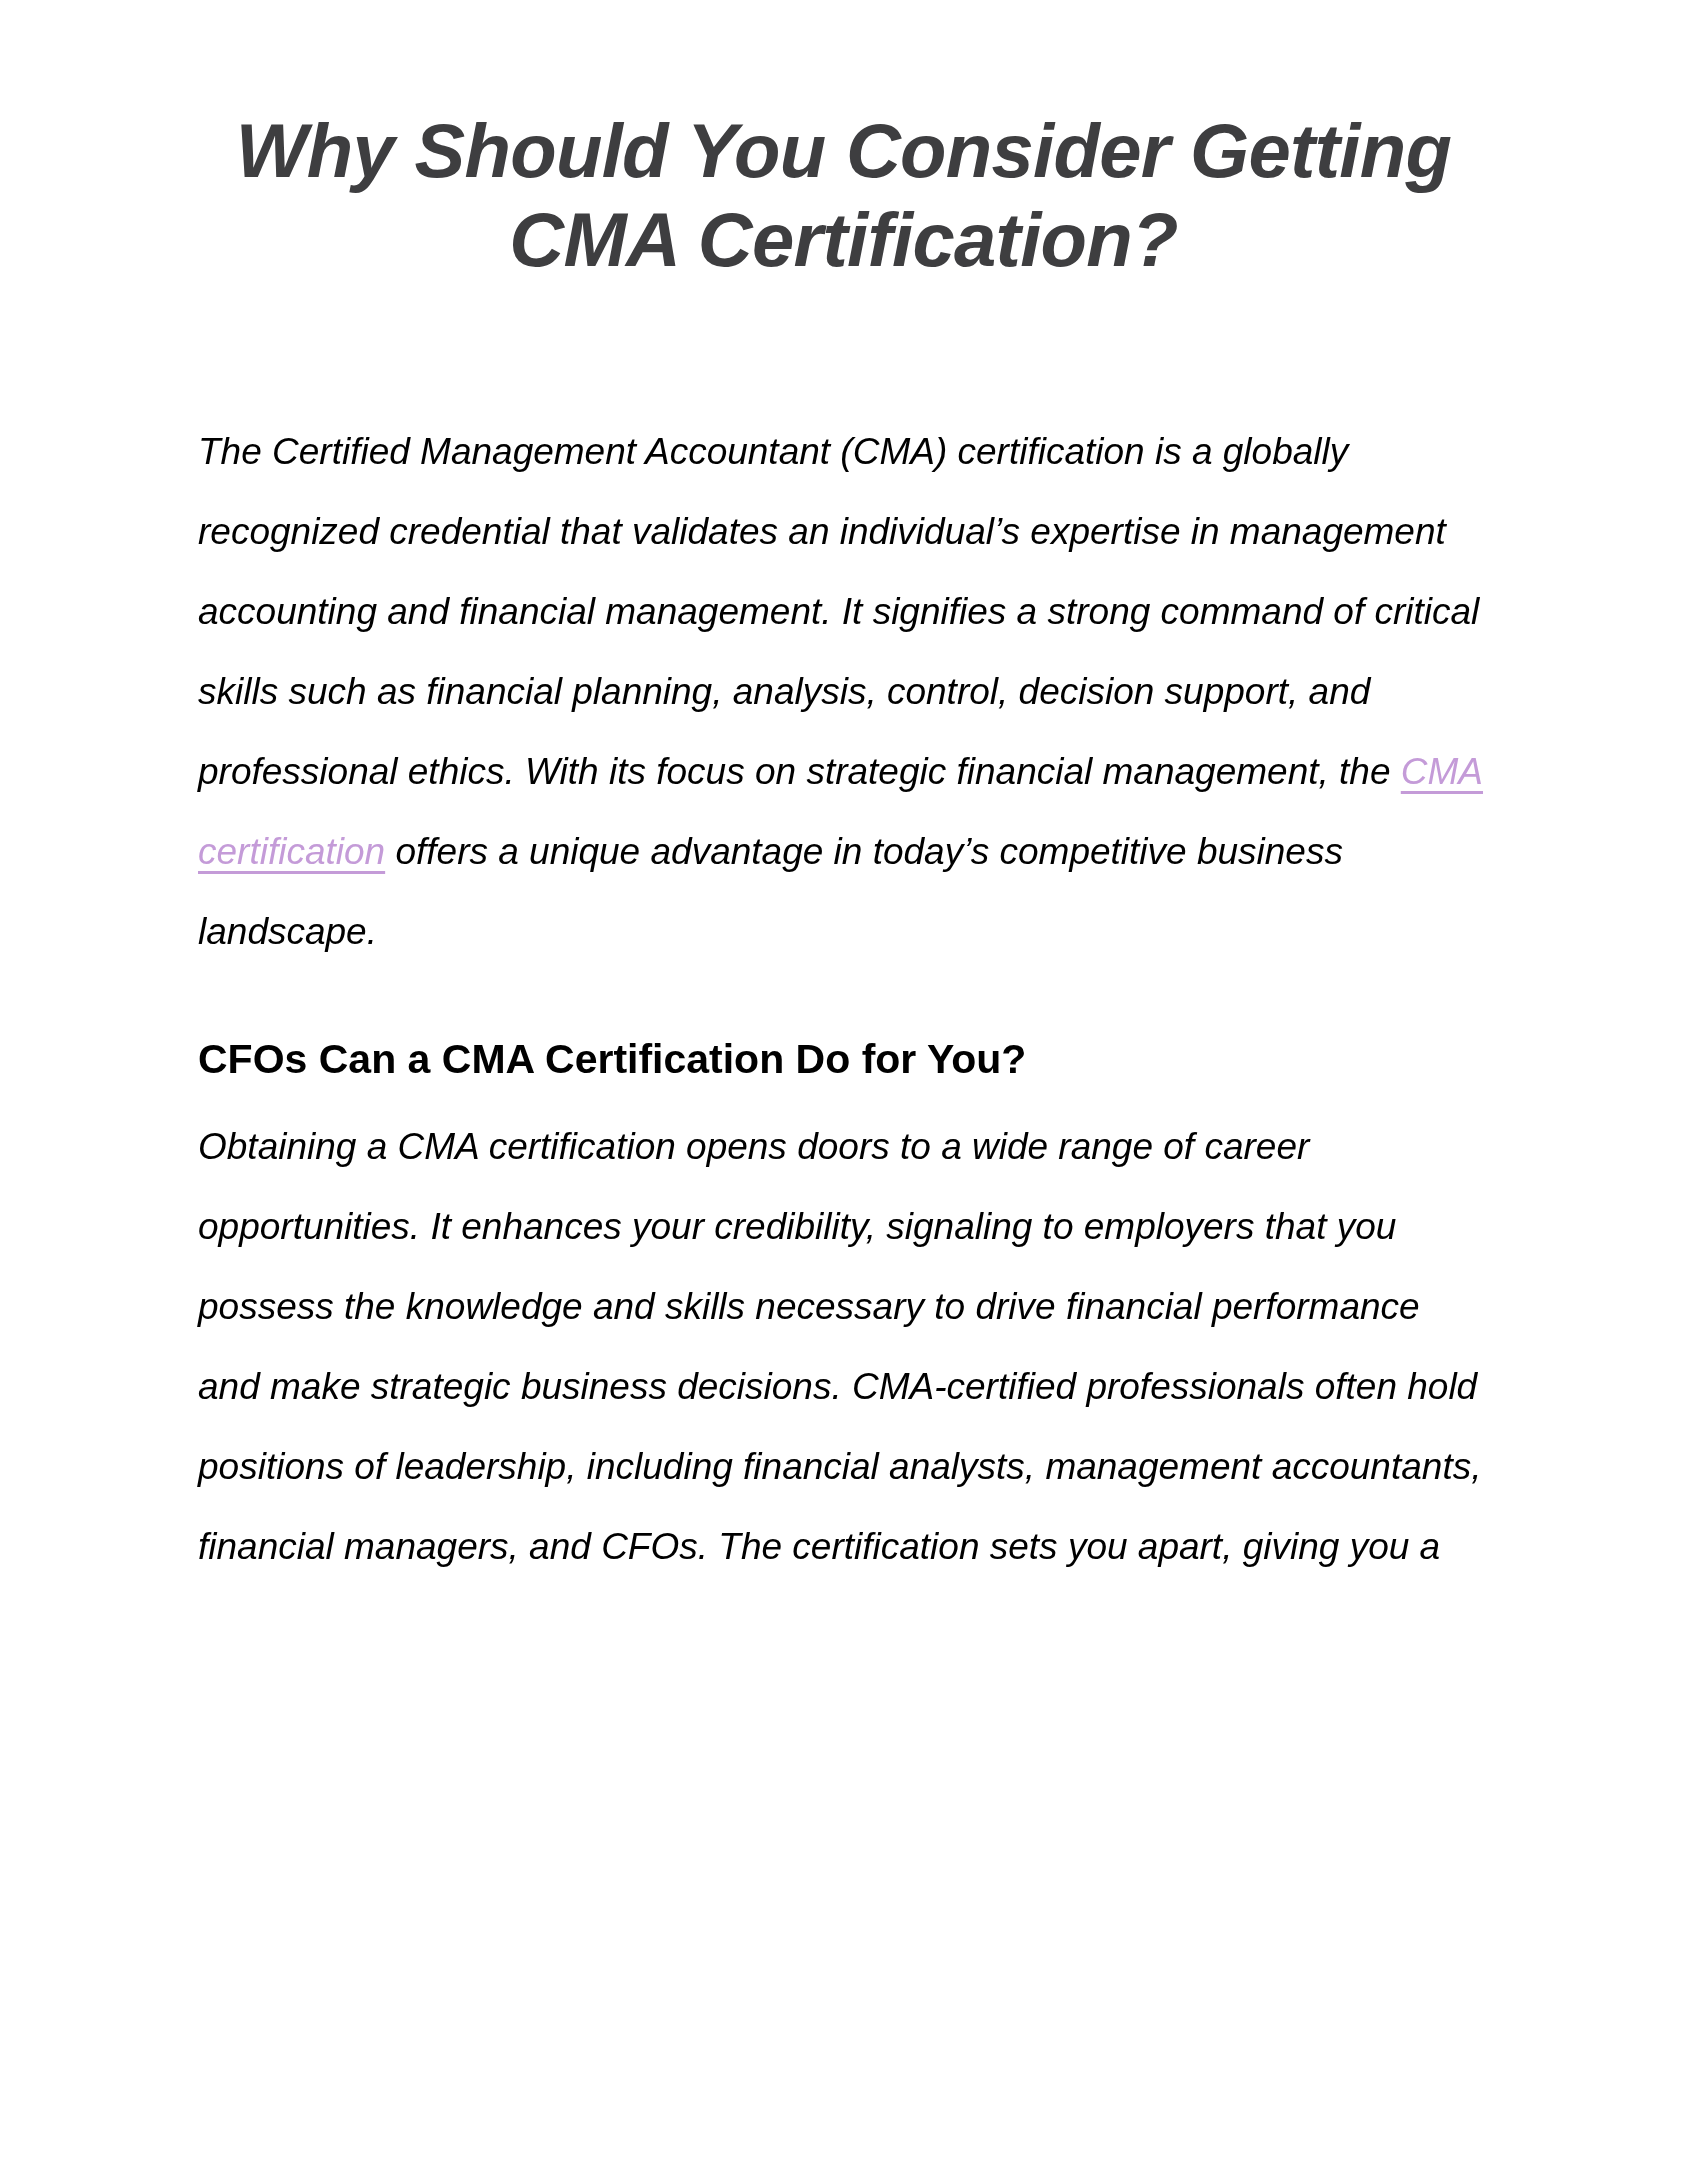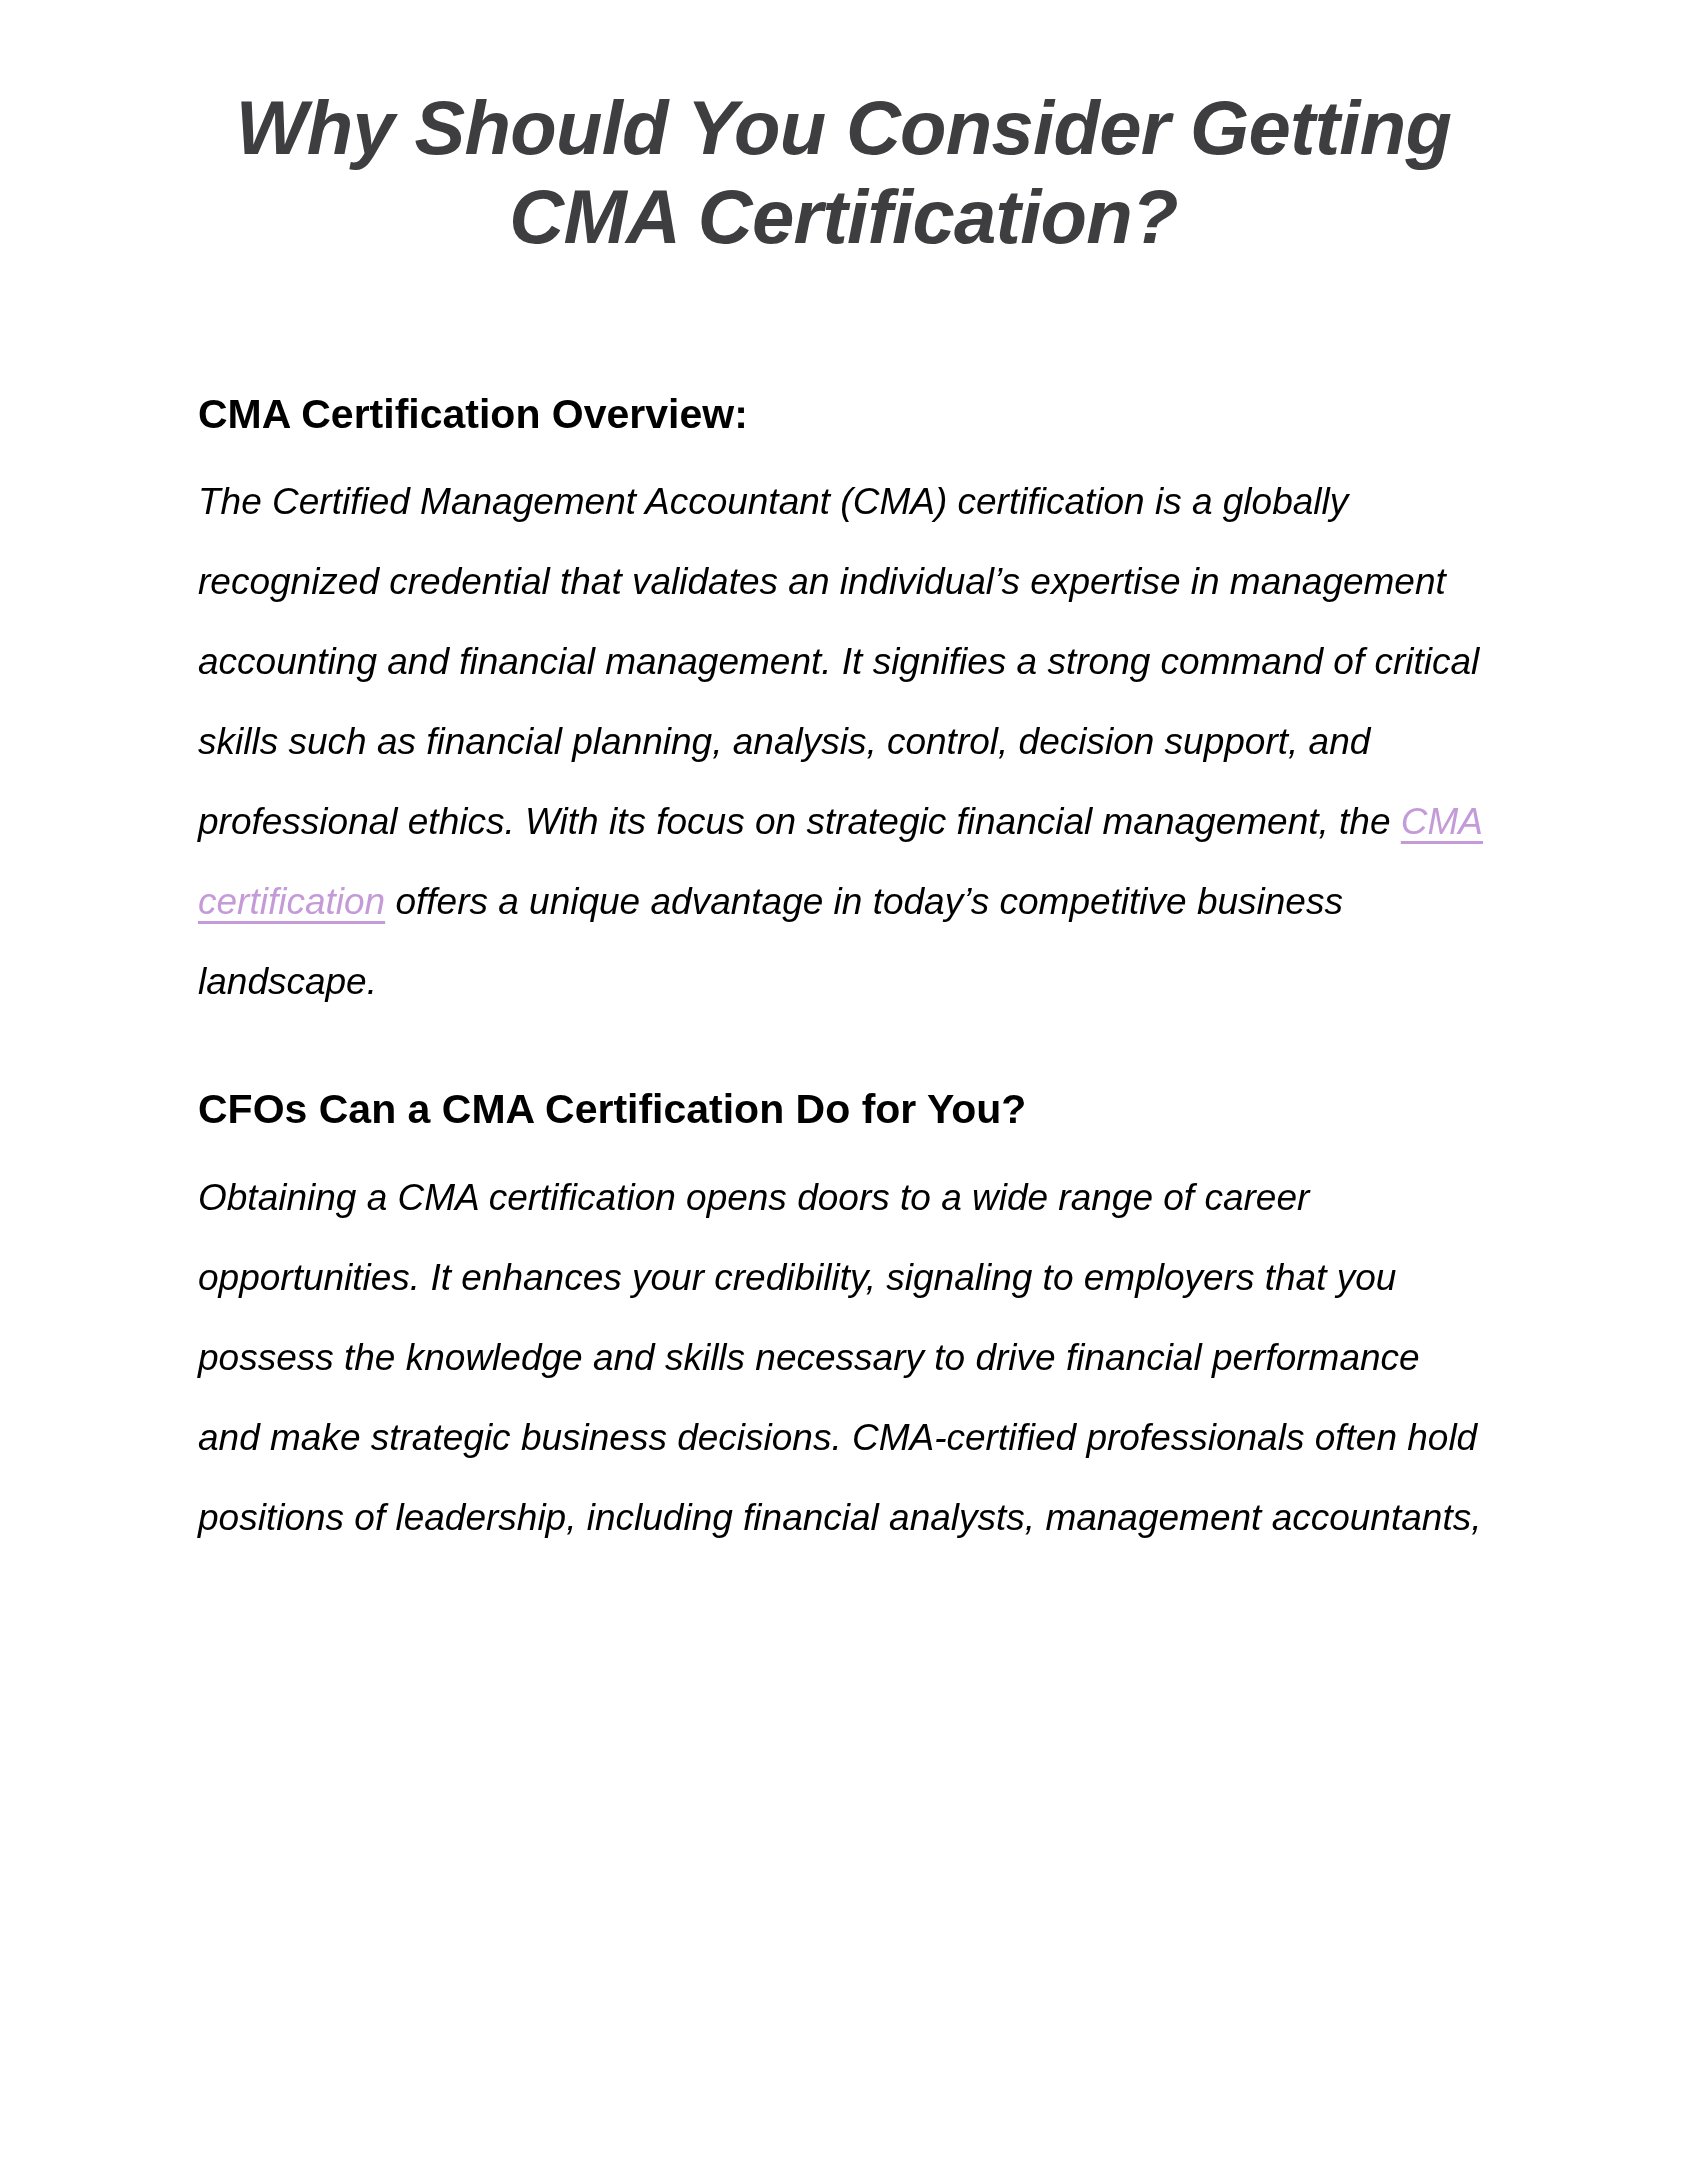--- a/index.html
+++ b/index.html
@@ -10,21 +10,21 @@
   body {
     width: 1687px;
     height: 2183px;
     font-family: "Liberation Sans", "DejaVu Sans", sans-serif;
     color: #000000;
   }
   .page {
     box-sizing: border-box;
     width: 1687px;
     height: 1572px;
-    padding: 83px 198px 0 198px;
+    padding: 106px 198px 0 198px;
     overflow: hidden;
     background: #ffffff;
   }
   .doc-title {
     margin: 0 0 128px 0;
     text-align: center;
     font-size: 76px;
     line-height: 89px;
     font-weight: bold;
     font-style: italic;
@@ -57,21 +57,20 @@
   section { margin: 0; padding: 0; }
 </style>
 </head>
 <body>
 
 <div class="page">
 
   <h1 class="doc-title">Why Should You Consider Getting CMA Certification?</h1>
 
   <section>
-    <h3 class="heading">CMA Certification Overview:</h3>
     <p class="body-text"><span>The Certified Management Accountant (CMA) certification is a globally recognized credential that validates an individual’s expertise in management accounting and financial management. It signifies a strong command of critical skills such as financial planning, analysis, control, decision support, and professional ethics. With its focus on strategic financial management, the </span><a class="doc-link">CMA certification</a><span> offers a unique advantage in today’s competitive business landscape.</span></p>
   </section>
 
   <section>
     <h3 class="heading">CFOs Can a CMA Certification Do for You?</h3>
     <p class="body-text">Obtaining a CMA certification opens doors to a wide range of career opportunities. It enhances your credibility, signaling to employers that you possess the knowledge and skills necessary to drive financial performance and make strategic business decisions. CMA-certified professionals often hold positions of leadership, including financial analysts, management accountants, financial managers, and CFOs. The certification sets you apart, giving you a competitive edge in the job market.</p>
   </section>
 
 </div>
 

